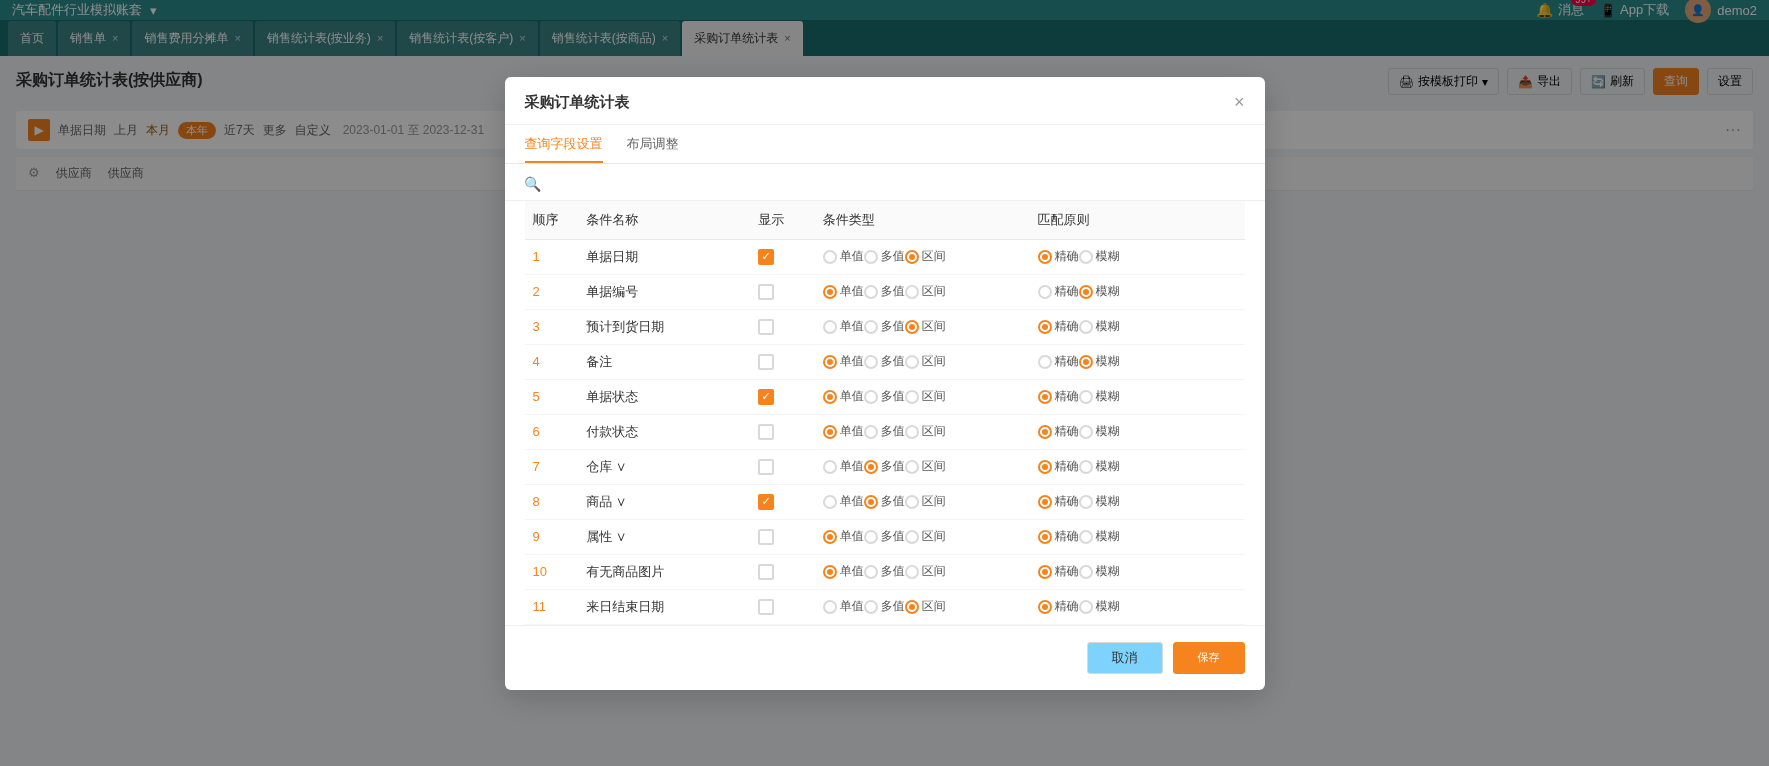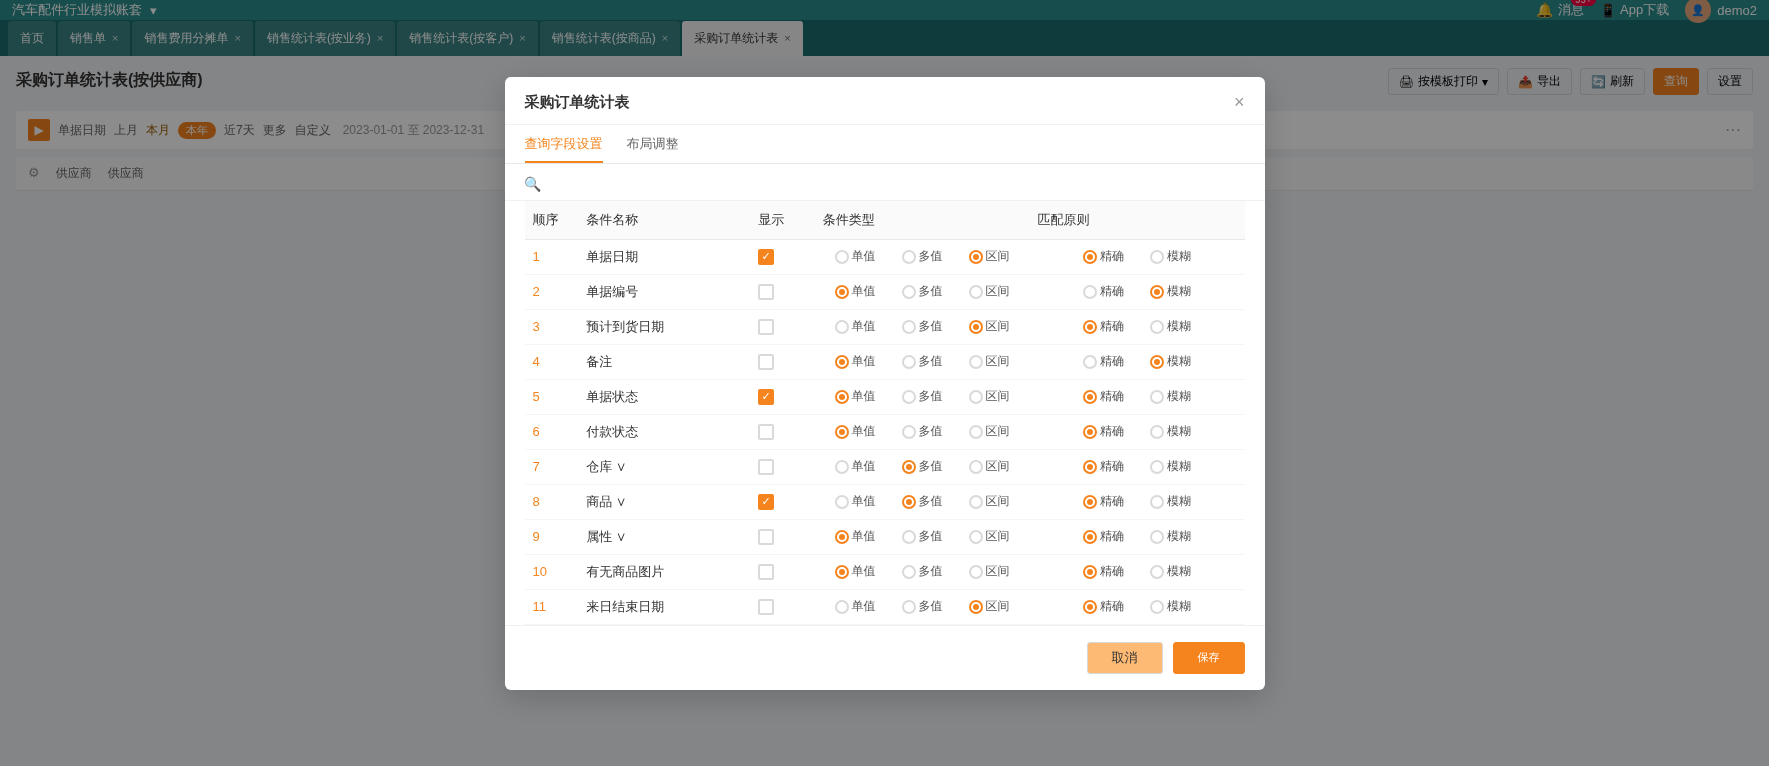--- a/index.html
+++ b/index.html
@@ -184,21 +184,21 @@
     .dialog-table td {
       padding: 8px 8px;
       font-size: 13px;
       color: #333;
       border-bottom: 1px solid #f5f5f5;
       vertical-align: middle;
     }
     .order-num { color: #f5841e; font-weight: 500; }
 
     
-    .radio-group { display: flex; align-items: center; gap: 26px; justify-content: center; }
+    .radio-group { display: flex; align-items: center; gap: 0; }
     .radio-item { display: flex; align-items: center; gap: 3px; cursor: pointer; font-size: 12px; color: #555; }
     .radio-circle {
       width: 14px; height: 14px;
       border-radius: 50%;
       border: 2px solid #d9d9d9;
       display: flex; align-items: center; justify-content: center;
       background: #fff;
     }
     .radio-circle.checked { border-color: #f5841e; }
     .radio-circle.checked::after {
@@ -221,21 +221,21 @@
     .checkbox-cell.checked::after { content: '✓'; color: #fff; font-size: 11px; line-height: 1; }
 
     
     .dialog-footer {
       padding: 16px 20px;
       display: flex;
       justify-content: flex-end;
       gap: 10px;
       border-top: 1px solid #f0f0f0;
     }
-    .btn-cancel { background: #fdba74; border: 1px solid #d9d9d9; color: #333; padding: 6px 24px; border-radius: 3px; cursor: pointer; font-size: 13px; }
+    .btn-cancel { background: #7dd3fc; border: 1px solid #d9d9d9; color: #333; padding: 6px 24px; border-radius: 3px; cursor: pointer; font-size: 13px; }
     .btn-save { background: #f5841e; border: 1px solid #f5841e; color: #fff; padding: 6px 24px; border-radius: 3px; cursor: pointer; font-size: 11px; }
 
     
     .dialog-table-wrap::-webkit-scrollbar { width: 6px; }
     .dialog-table-wrap::-webkit-scrollbar-track { background: #f5f5f5; }
     .dialog-table-wrap::-webkit-scrollbar-thumb { background: #ccc; border-radius: 3px; }
 
     .col-order { width: 50px; }
     .col-name { width: 160px; }
     .col-show { width: 60px; text-align: center; }

